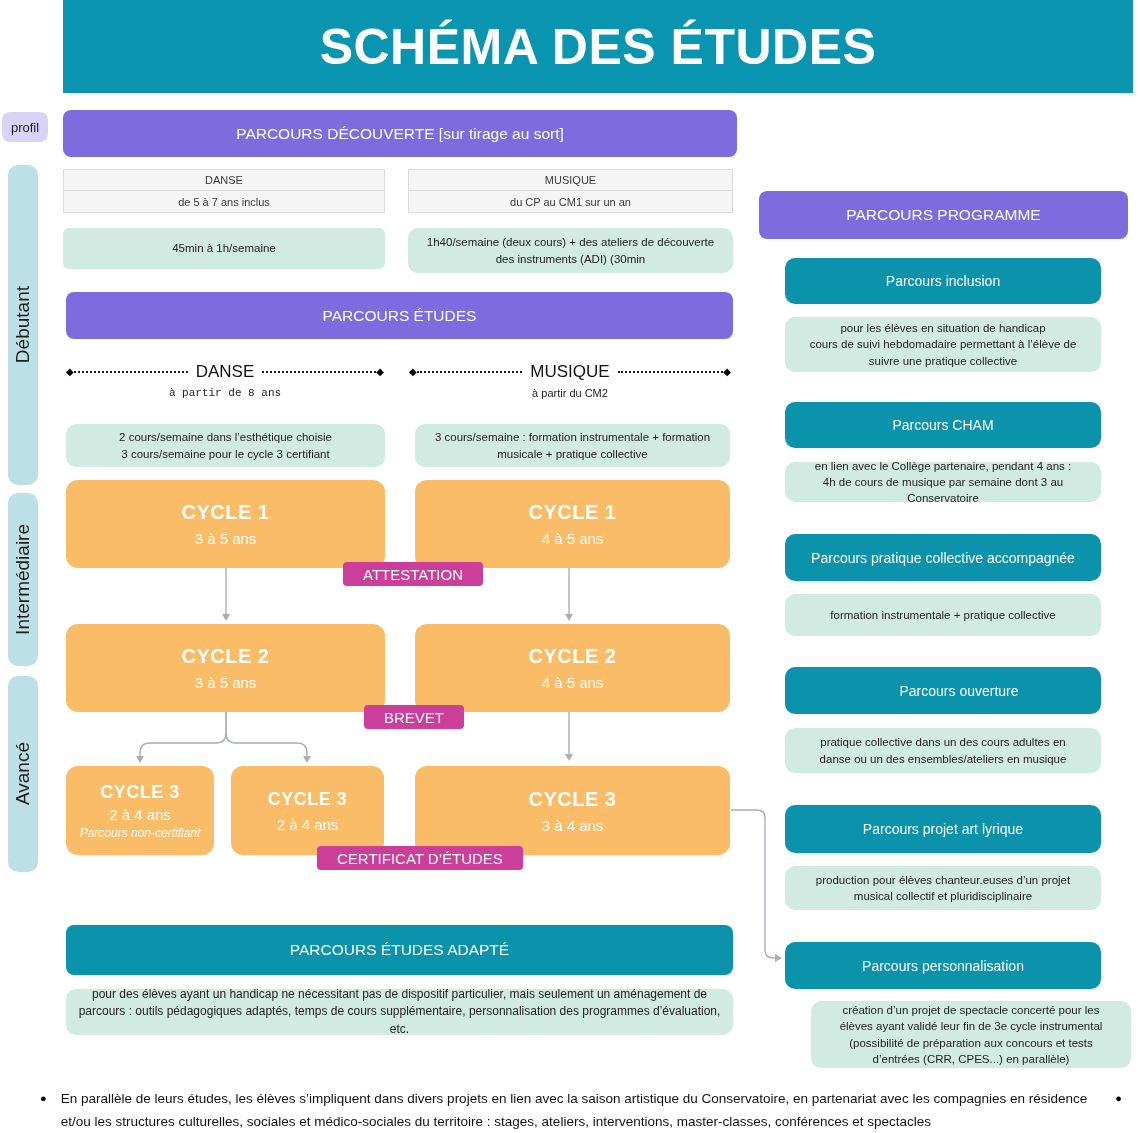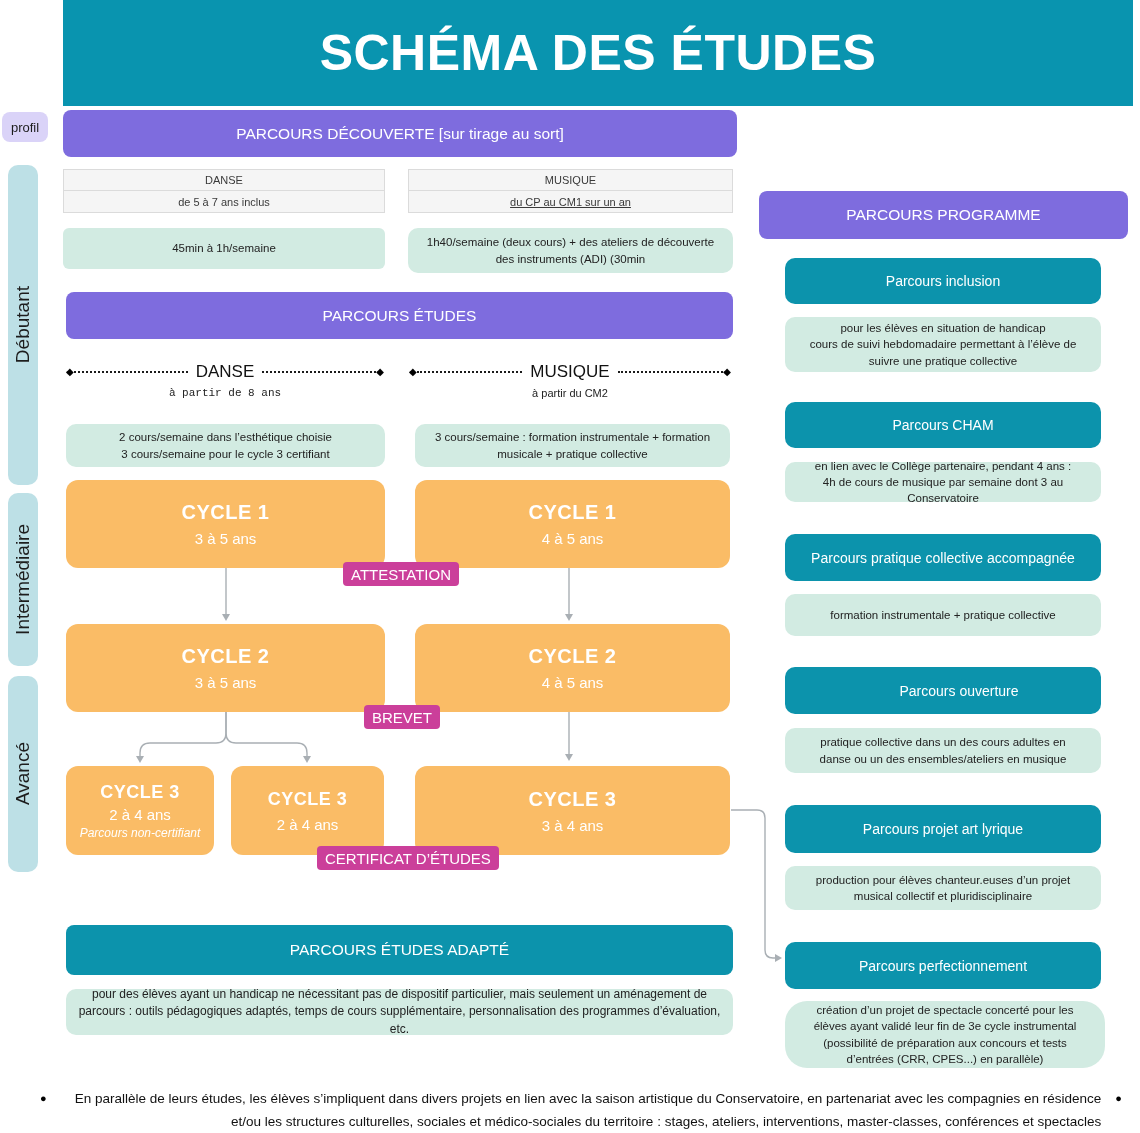--- a/index.html
+++ b/index.html
@@ -30,37 +30,37 @@
   .divider .dot-line{flex:1;border-top:2px dotted #1b1b1b;height:0;}
   .divider .dia{font-size:10px;color:#000;line-height:1;}
   .divider .dlabel{font-size:17px;color:#111;padding:0 8px;font-weight:500;}
   .caption{font-size:11px;color:#222;}
 
   .cycle{background:#FABC66;border-radius:12px;color:#fff;flex-direction:column;gap:6px;}
   .cycle .ct{font-size:20px;font-weight:700;letter-spacing:.5px;}
   .cycle .cd{font-size:15px;}
   .cycle .cn{font-size:12px;font-style:italic;}
 
-  .milestone{background:#CB3F9A;border-radius:4px;color:#fff;font-size:15px;padding:2px 8px;}
+  .milestone{background:#CB3F9A;border-radius:4px;color:#fff;font-size:15px;padding:2px 20px;}
 
   .parcours{background:#0C93AC;border-radius:10px;color:#fff;font-size:14px;}
   .desc{background:#D2EBE2;border-radius:10px;font-size:11.5px;color:#222;line-height:1.4;padding:4px 22px;}
 
   .footer-row{display:flex;align-items:flex-start;}
   .footer-row .bullet{font-size:11px;padding-top:4px;color:#000;}
-  .footer-row .ftext{flex:1;text-align:right;font-size:13.5px;line-height:1.7;color:#111;padding:0 14px;}
+  .footer-row .ftext{flex:1;text-align:left;font-size:13.5px;line-height:1.7;color:#111;padding:0 14px;}
 
   svg.connectors{position:absolute;left:0;top:0;pointer-events:none;}
 </style>
 </head>
 <body>
 
 <div id="canvas">
 
-  <div class="abs header center" style="left:63px;top:0;width:1070px;height:106px;">
+  <div class="abs header center" style="left:63px;top:0;width:1070px;height:93px;">
     <div class="title">SCHÉMA DES ÉTUDES</div>
   </div>
 
   <div class="abs profil center" style="left:2px;top:112px;width:46px;height:30px;">
     <span>profil</span>
   </div>
 
   <div class="abs level center" style="left:8px;top:165px;width:30px;height:320px;">
     <span>Débutant</span>
   </div>
@@ -77,21 +77,21 @@
 
   <div class="abs cell center" style="left:63px;top:169px;width:322px;height:22px;">
     <span>DANSE</span>
   </div>
   <div class="abs cell center" style="left:63px;top:190px;width:322px;height:23px;">
     <span>de 5 à 7 ans inclus</span>
   </div>
   <div class="abs cell center" style="left:408px;top:169px;width:325px;height:22px;">
     <span>MUSIQUE</span>
   </div>
-  <div class="abs cell center" style="left:408px;top:190px;width:325px;height:23px;text-decoration:underline;">
+  <div class="abs cell center" style="left:408px;top:190px;width:325px;height:23px;">
     <span>du CP au CM1 sur un an</span>
   </div>
 
   <div class="abs green center" style="left:63px;top:228px;width:322px;height:41px;border-radius:6px;">
     <span>45min à 1h/semaine</span>
   </div>
   <div class="abs green center" style="left:408px;top:228px;width:325px;height:45px;">
     <span>1h40/semaine (deux cours) + des ateliers de découverte des instruments (ADI) (30min</span>
   </div>
 
@@ -229,23 +229,23 @@
   </div>
 
   <div class="abs parcours center" style="left:785px;top:805px;width:316px;height:48px;">
     <span>Parcours projet art lyrique</span>
   </div>
   <div class="abs desc center" style="left:785px;top:866px;width:316px;height:44px;">
     <span>production pour élèves chanteur.euses d’un projet musical collectif et pluridisciplinaire</span>
   </div>
 
   <div class="abs parcours center" style="left:785px;top:942px;width:316px;height:47px;">
-    <span>Parcours perfectionnement</span>
-  </div>
-  <div class="abs desc center" style="left:785px;top:1001px;width:320px;height:67px;border-radius:22px;">
+    <span>Parcours personnalisation</span>
+  </div>
+  <div class="abs desc center" style="left:811px;top:1001px;width:320px;height:67px;">
     <span>création d’un projet de spectacle concerté pour les élèves ayant validé leur fin de 3e cycle instrumental (possibilité de préparation aux concours et tests d’entrées (CRR, CPES...) en parallèle)</span>
   </div>
 
   <div class="abs footer-row" style="left:40px;top:1088px;width:1082px;">
     <span class="bullet">●</span>
     <div class="ftext">En parallèle de leurs études, les élèves s’impliquent dans divers projets en lien avec la saison artistique du Conservatoire, en partenariat avec les compagnies en résidence et/ou les structures culturelles, sociales et médico-sociales du territoire : stages, ateliers, interventions, master-classes, conférences et spectacles</div>
     <span class="bullet">●</span>
   </div>
 
 </div>

